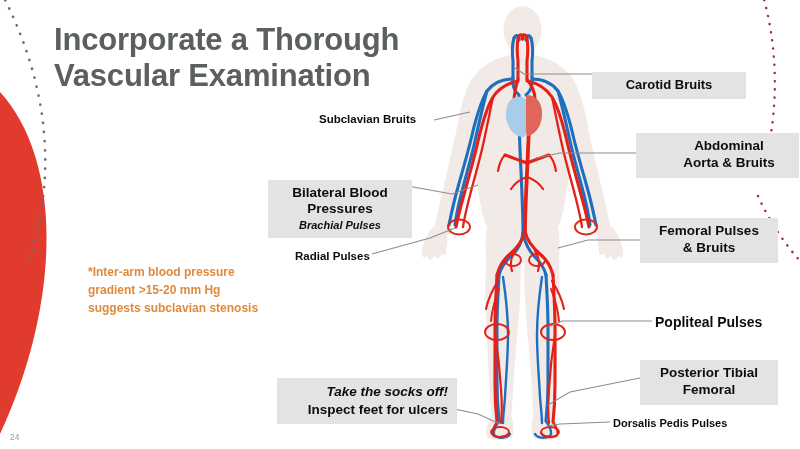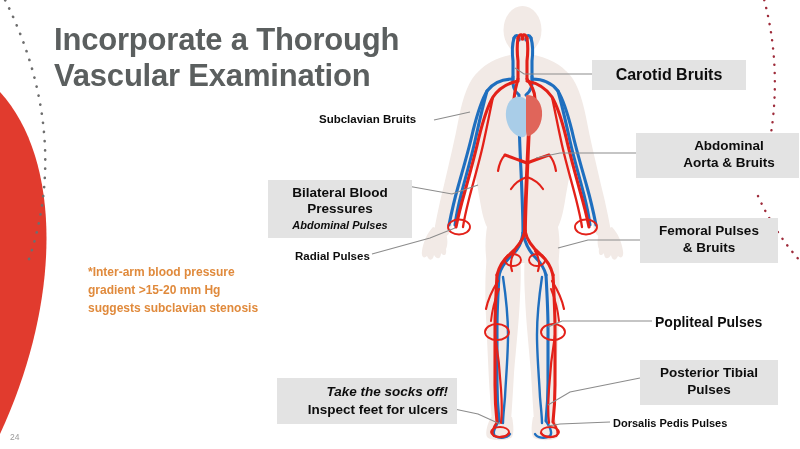--- a/index.html
+++ b/index.html
@@ -38,21 +38,21 @@
 
   
   .callout{position:absolute;font-weight:bold;color:#0d0d0d;}
   .callout.boxed{
     background:#e3e3e3;padding:5px 9px 6px 9px;text-align:center;
   }
   .callout.plain{background:transparent;padding:0;}
   .callout .ln{display:block;}
   .callout .sub{display:block;font-style:italic;font-weight:bold;}
 
-  #co-carotid   {left:592px; top:60px;  width:136px; font-size:16px; line-height:1.2;}
+  #co-carotid   {left:592px; top:72px;  width:136px; font-size:13px; line-height:1.2;}
   #co-subclav   {left:319px; top:113px; font-size:11.5px; line-height:1.2;}
   #co-aorta     {left:636px; top:133px; width:122px; font-size:13.5px; line-height:1.25;padding-left:32px;}
   #co-bilateral {left:268px; top:180px; width:126px; font-size:13.5px; line-height:1.22;}
   #co-bilateral .sub{font-size:11px;margin-top:1px;line-height:1.2;}
   #co-radial    {left:295px; top:250px; font-size:11.5px; line-height:1.2;}
   #co-femoral   {left:640px; top:218px; width:120px; font-size:13.5px; line-height:1.25;}
   #co-popliteal {left:655px; top:314px; font-size:14px; line-height:1.2;}
   #co-ptibial   {left:640px; top:360px; width:120px; font-size:13.5px; line-height:1.25;}
   #co-dpedis    {left:613px; top:417px; font-size:11px; line-height:1.2;}
   #co-socks     {left:277px; top:378px; width:162px; font-size:13.5px; line-height:1.3;text-align:right;}
@@ -291,39 +291,39 @@
   </div>
 
   <div class="callout boxed" id="co-aorta">
     <span class="ln">Abdominal</span>
     <span class="ln">Aorta &amp; Bruits</span>
   </div>
 
   <div class="callout boxed" id="co-bilateral">
     <span class="ln">Bilateral Blood</span>
     <span class="ln">Pressures</span>
-    <span class="sub">Abdominal Pulses</span>
+    <span class="sub">Brachial Pulses</span>
   </div>
 
   <div class="callout plain" id="co-radial">
     <span class="ln">Radial Pulses</span>
   </div>
 
   <div class="callout boxed" id="co-femoral">
     <span class="ln">Femoral Pulses</span>
     <span class="ln">&amp; Bruits</span>
   </div>
 
   <div class="callout plain" id="co-popliteal">
     <span class="ln">Popliteal Pulses</span>
   </div>
 
   <div class="callout boxed" id="co-ptibial">
     <span class="ln">Posterior Tibial</span>
-    <span class="ln">Pulses</span>
+    <span class="ln">Femoral</span>
   </div>
 
   <div class="callout plain" id="co-dpedis">
     <span class="ln">Dorsalis Pedis Pulses</span>
   </div>
 
   <div class="callout boxed" id="co-socks">
     <span class="ln ln1">Take the socks off!</span>
     <span class="ln">Inspect feet for ulcers</span>
   </div>

